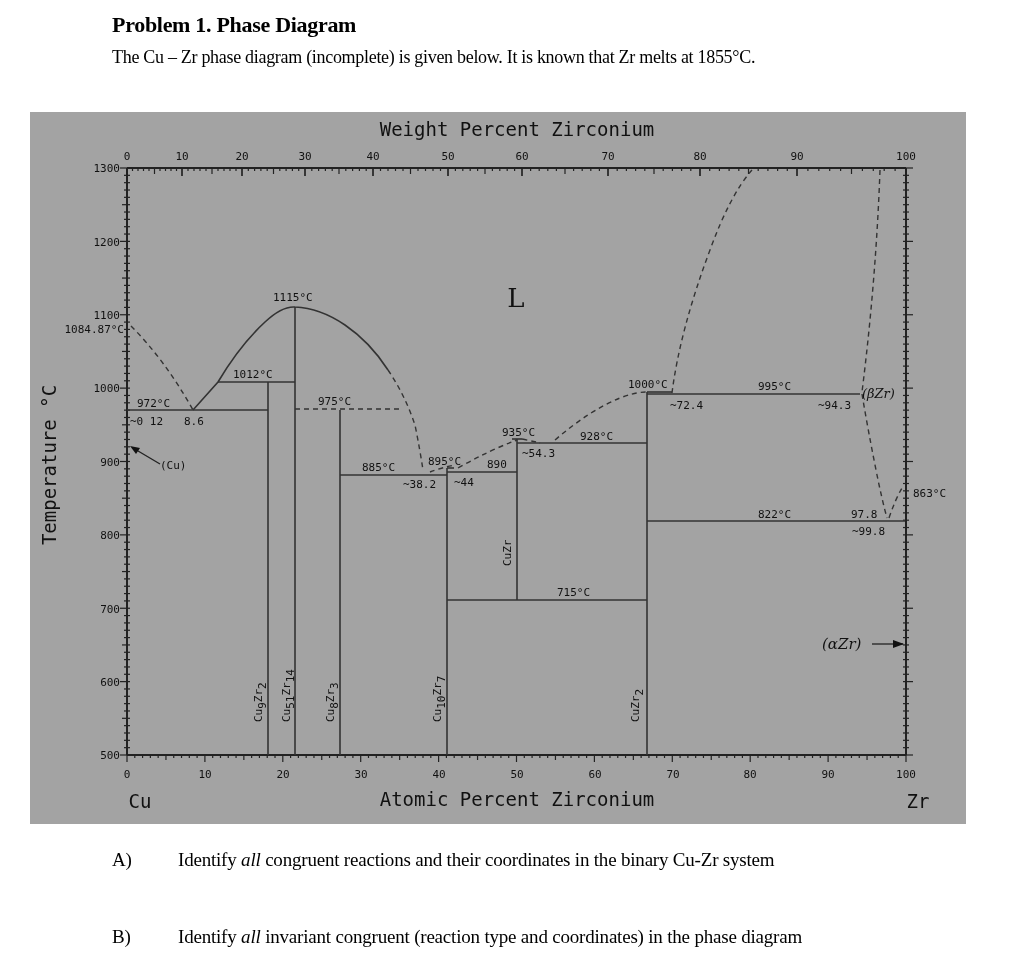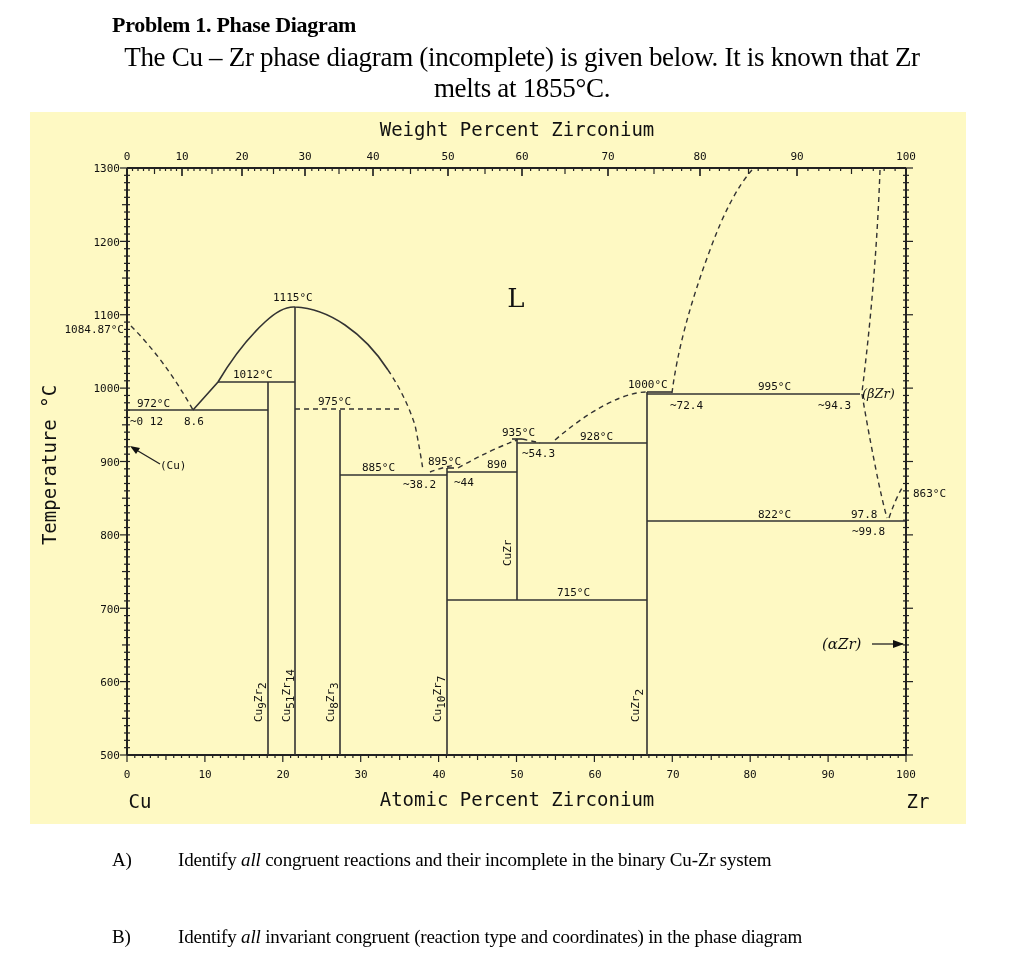--- a/index.html
+++ b/index.html
@@ -1,20 +1,20 @@
 <!DOCTYPE html>
 <html><head>
 <meta charset="utf-8">
 <style>
   html, body { margin:0; padding:0; background:#ffffff; }
   body { width:1024px; height:971px; position:relative; overflow:hidden; }
-  .serif { font-family: "Liberation Serif", "DejaVu Serif", serif; color:#000;text-align:center; }
+  .serif { font-family: "Liberation Serif", "DejaVu Serif", serif; color:#000; }
   #title { position:absolute; left:112px; top:12px; font-size:22px; font-weight:bold; letter-spacing:-0.3px; }
-  #intro { position:absolute; left:112px; top:42px; width:820px; font-size:27px; line-height:31px; letter-spacing:-0.3px; }
-  #figure { position:absolute; left:30px; top:112px; width:936px; height:712px; background:#fef9c3; }
+  #intro { position:absolute; left:112px; top:42px; width:820px; font-size:18px; line-height:31px; letter-spacing:-0.3px; }
+  #figure { position:absolute; left:30px; top:112px; width:936px; height:712px; background:#a3a3a3; }
   #figure svg { position:absolute; left:0; top:0; }
   .q { position:absolute; font-size:19px; letter-spacing:-0.2px; }
   .q .lbl { position:absolute; left:0; top:0; }
   .q .txt { position:absolute; left:66px; top:0; white-space:nowrap; }
   #qa { left:112px; top:849px; }
   #qb { left:112px; top:926px; }
   svg text { font-family: "DejaVu Sans Mono", "Liberation Mono", monospace; fill:#111; }
   svg .lab { font-family: "DejaVu Sans", "Liberation Sans", sans-serif; font-size:11px; }
   svg .tick { font-size:11px; }
   svg .axt { font-size:19px; }
@@ -821,18 +821,18 @@
     <text x="334" y="722" transform="rotate(-90 334 722)">Cu<tspan font-size="11" dy="4">8</tspan><tspan dy="-4">Zr</tspan><tspan font-size="11" dy="4">3</tspan></text>
     <text x="441" y="722" transform="rotate(-90 441 722)">Cu<tspan font-size="11" dy="4">10</tspan><tspan dy="-4">Zr</tspan><tspan font-size="11" dy="4">7</tspan></text>
     <text x="511" y="566" transform="rotate(-90 511 566)">CuZr</text>
     <text x="639" y="722" transform="rotate(-90 639 722)">CuZr<tspan font-size="11" dy="4">2</tspan></text>
   </g>
 </svg>
 </div>
 
 <div id="qa" class="q serif">
   <span class="lbl">A)</span>
-  <span class="txt"><span>Identify </span><i>all</i><span> congruent reactions and their incomplete in the binary Cu-Zr system</span></span>
+  <span class="txt"><span>Identify </span><i>all</i><span> congruent reactions and their coordinates in the binary Cu-Zr system</span></span>
 </div>
 <div id="qb" class="q serif">
   <span class="lbl">B)</span>
   <span class="txt"><span>Identify </span><i>all</i><span> invariant congruent (reaction type and coordinates) in the phase diagram</span></span>
 </div>
 
 </body></html>

